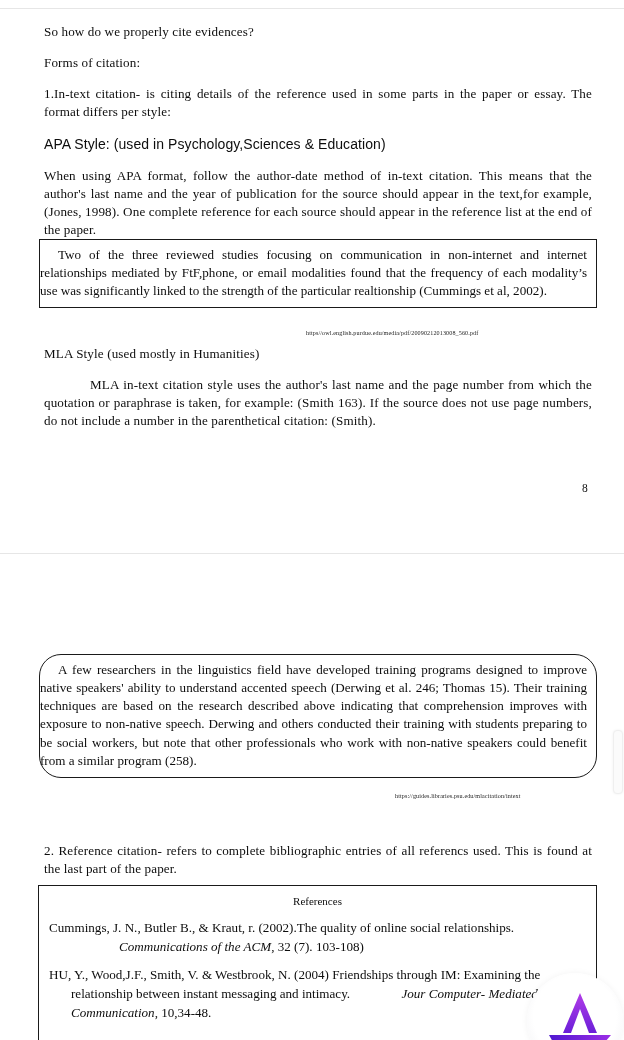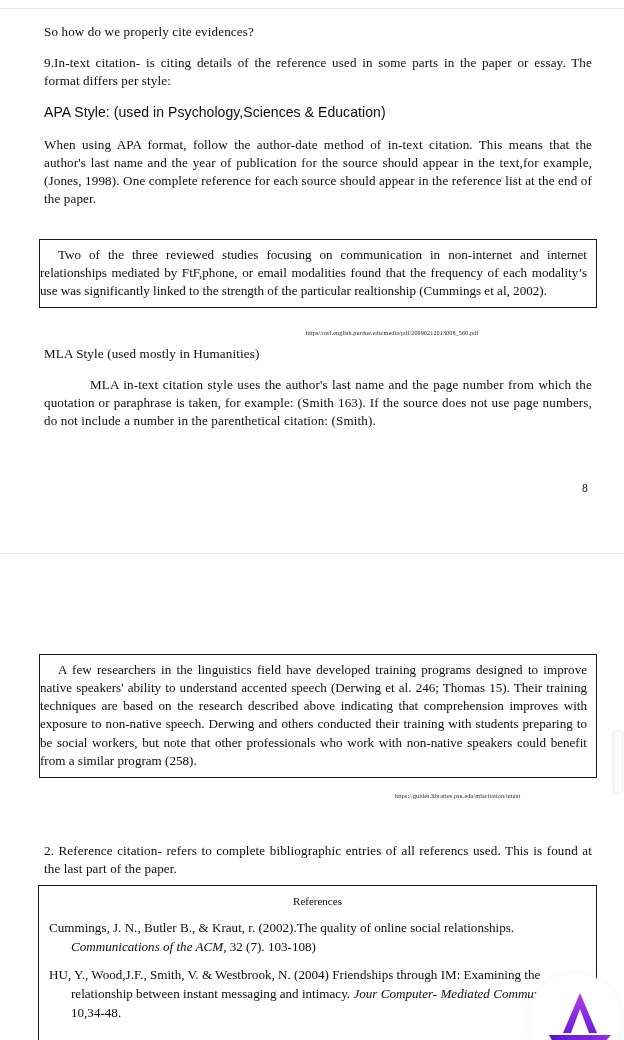--- a/index.html
+++ b/index.html
@@ -121,21 +121,21 @@
   }
   .ref-entry {
     font-size: 13.1px;
     line-height: 1.45;
     margin: 0 0 9px 0;
     padding-left: 22px;
     text-indent: -22px;
     text-align: left;
   }
   .ref-entry.last { margin-bottom: 0; }
-  .ref-entry i { font-style: italic; }
+  .ref-entry i { font-style: italic; margin-left: 48px; }
 
   
   .scrollbar-track {
     position: absolute;
     right: 0;
     top: 730px;
     width: 11px;
     height: 62px;
   }
   .scrollbar-thumb {
@@ -178,22 +178,23 @@
 <div class="viewer">
 
   <div class="page-sep top"></div>
   <div class="page-sep mid"></div>
 
   <div class="page page-one">
 
     <div class="body-col" style="top:14px;">
       <p class="para nojust">So how do we properly cite evidences?</p>
 
-
-      <p class="para">9.In-text citation- is citing details of the reference used in some parts in the paper or essay. The format differs per style:</p>
+      <p class="para nojust">Forms of citation:</p>
+
+      <p class="para">1.In-text citation- is citing details of the reference used in some parts in the paper or essay. The format differs per style:</p>
 
       <p class="sans-line">APA Style: (used in Psychology,Sciences &amp; Education)</p>
 
       <p class="para last">When using APA format, follow the author-date method of in-text citation. This means that the author's last name and the year of publication for the source should appear in the text,for example, (Jones, 1998). One complete reference for each source should appear in the reference list at the end of the paper.</p>
     </div>
 
     <div class="quote-box" style="left:39px; top:230px; width:558px;">
       <p>Two of the three reviewed studies focusing on communication in non-internet and internet relationships mediated by FtF,phone, or email modalities found that the frequency of each modality’s use was significantly linked to the strength of the particular realtionship (Cummings et al, 2002).</p>
     </div>
 
@@ -203,21 +204,21 @@
       <p class="para nojust">MLA Style (used mostly in Humanities)</p>
 
       <p class="para indent-first last">MLA in-text citation style uses the author's last name and the page number from which the quotation or paraphrase is taken, for example: (Smith 163). If the source does not use page numbers, do not include a number in the parenthetical citation: (Smith).</p>
     </div>
 
     <div class="page-num" style="left:582px; top:473px;">8</div>
   </div>
 
   <div class="page page-two">
 
-    <div class="quote-box" style="left:39px; top:100px; width:558px;">
+    <div class="quote-box" style="left:39px; top:100px; width:558px;border-radius:22px;">
       <p>A few researchers in the linguistics field have developed training programs designed to improve native speakers' ability to understand accented speech (Derwing et al. 246; Thomas 15). Their training techniques are based on the research described above indicating that comprehension improves with exposure to non-native speech. Derwing and others conducted their training with students preparing to be social workers, but note that other professionals who work with non-native speakers could benefit from a similar program (258).</p>
     </div>
 
     <div class="src-url" style="left:395px; top:239px;">https://guides.libraries.psu.edu/mlacitation/intext</div>
 
     <div class="body-col" style="top:288px;">
       <p class="para last">2. Reference citation- refers to complete bibliographic entries of all referencs used. This is found at the last part of the paper.</p>
     </div>
 
     <div class="ref-box" style="top:331px; height:155px;">

